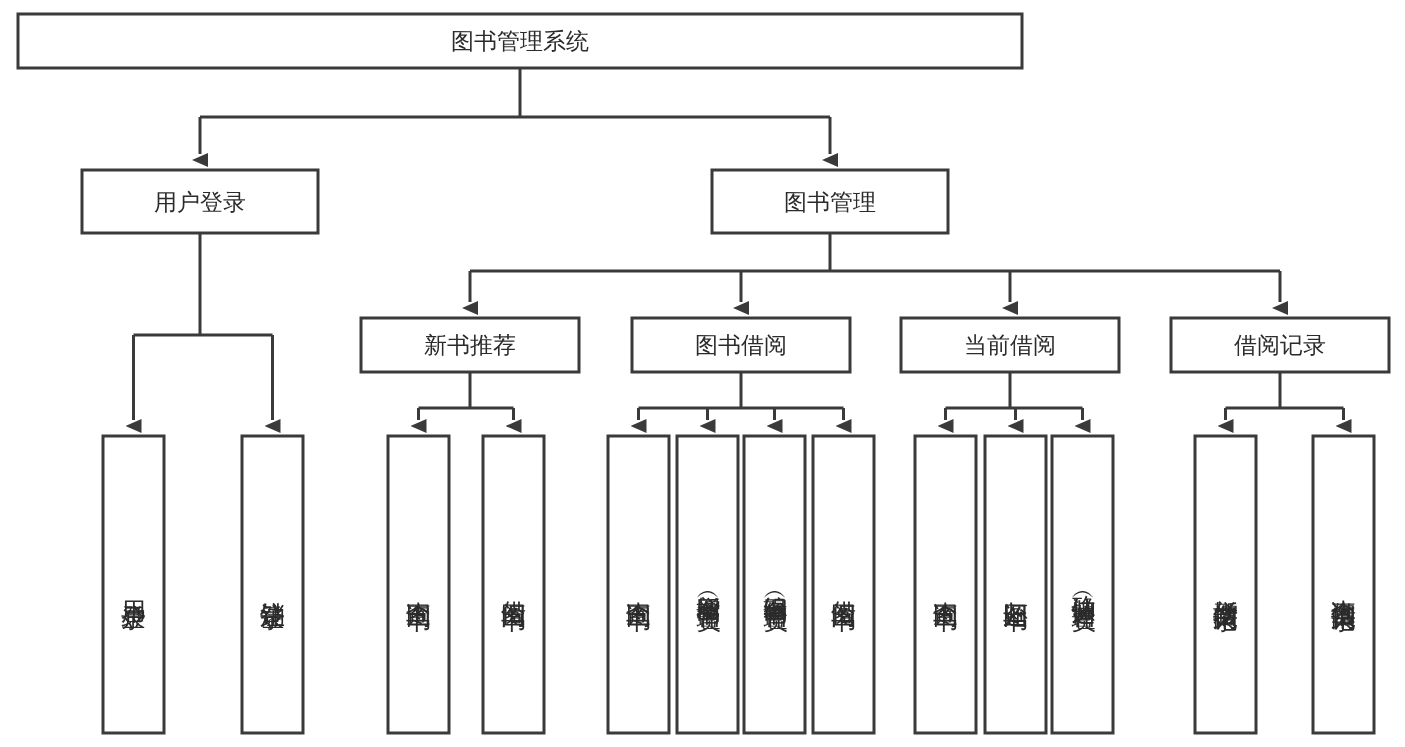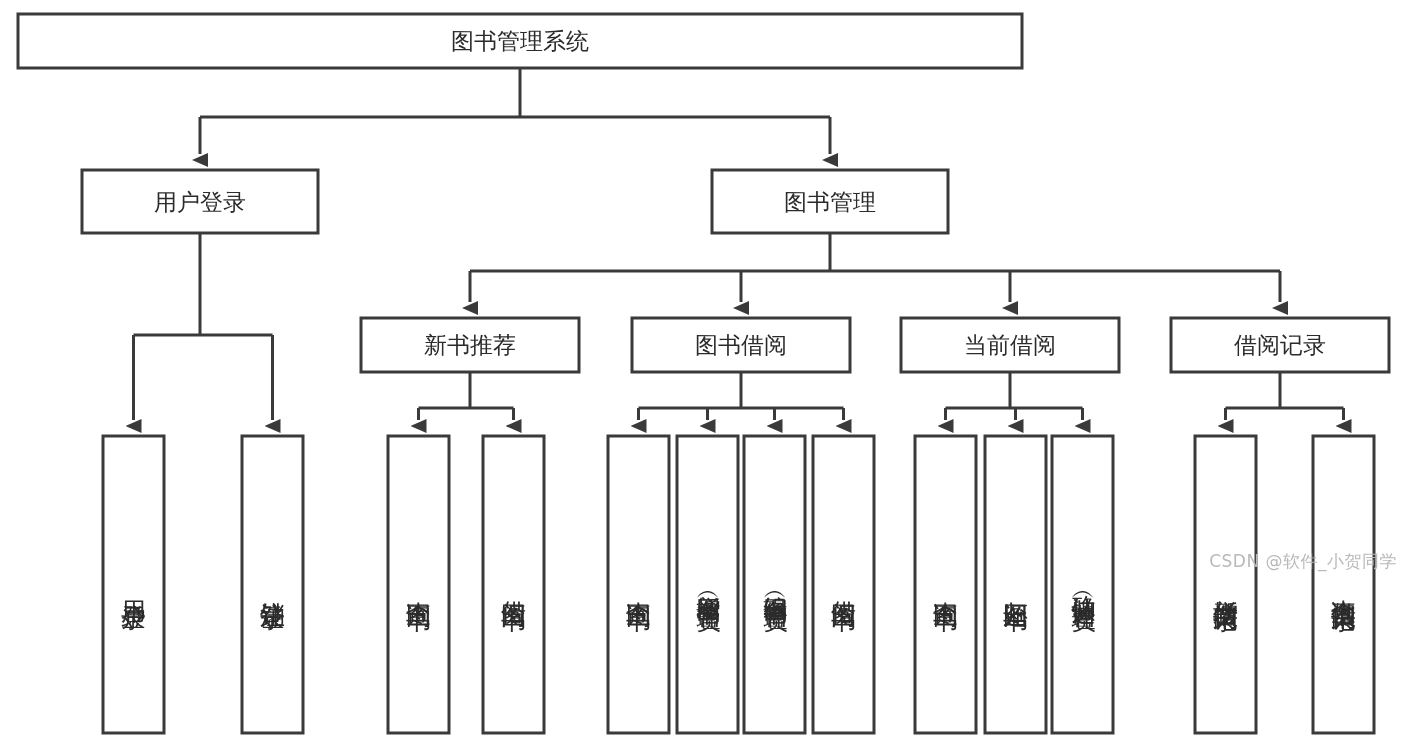--- a/index.html
+++ b/index.html
@@ -155,14 +155,13 @@
         <span class="leaf-label" style="font-size: 24px;">确认归还（管理员）</span>
       </div>
       <div class="leaf-label-wrap" style="left: 1195px; top: 436px; width: 61px; height: 297px;">
         <span class="leaf-label">新增借阅记录</span>
       </div>
       <div class="leaf-label-wrap" style="left: 1313px; top: 436px; width: 61px; height: 297px;">
         <span class="leaf-label">查询借阅记录</span>
       </div>
     </div>
 
-  <div class="watermark">CSDN @软件_小贺同学</div>
 </div>
 
 </body></html>

